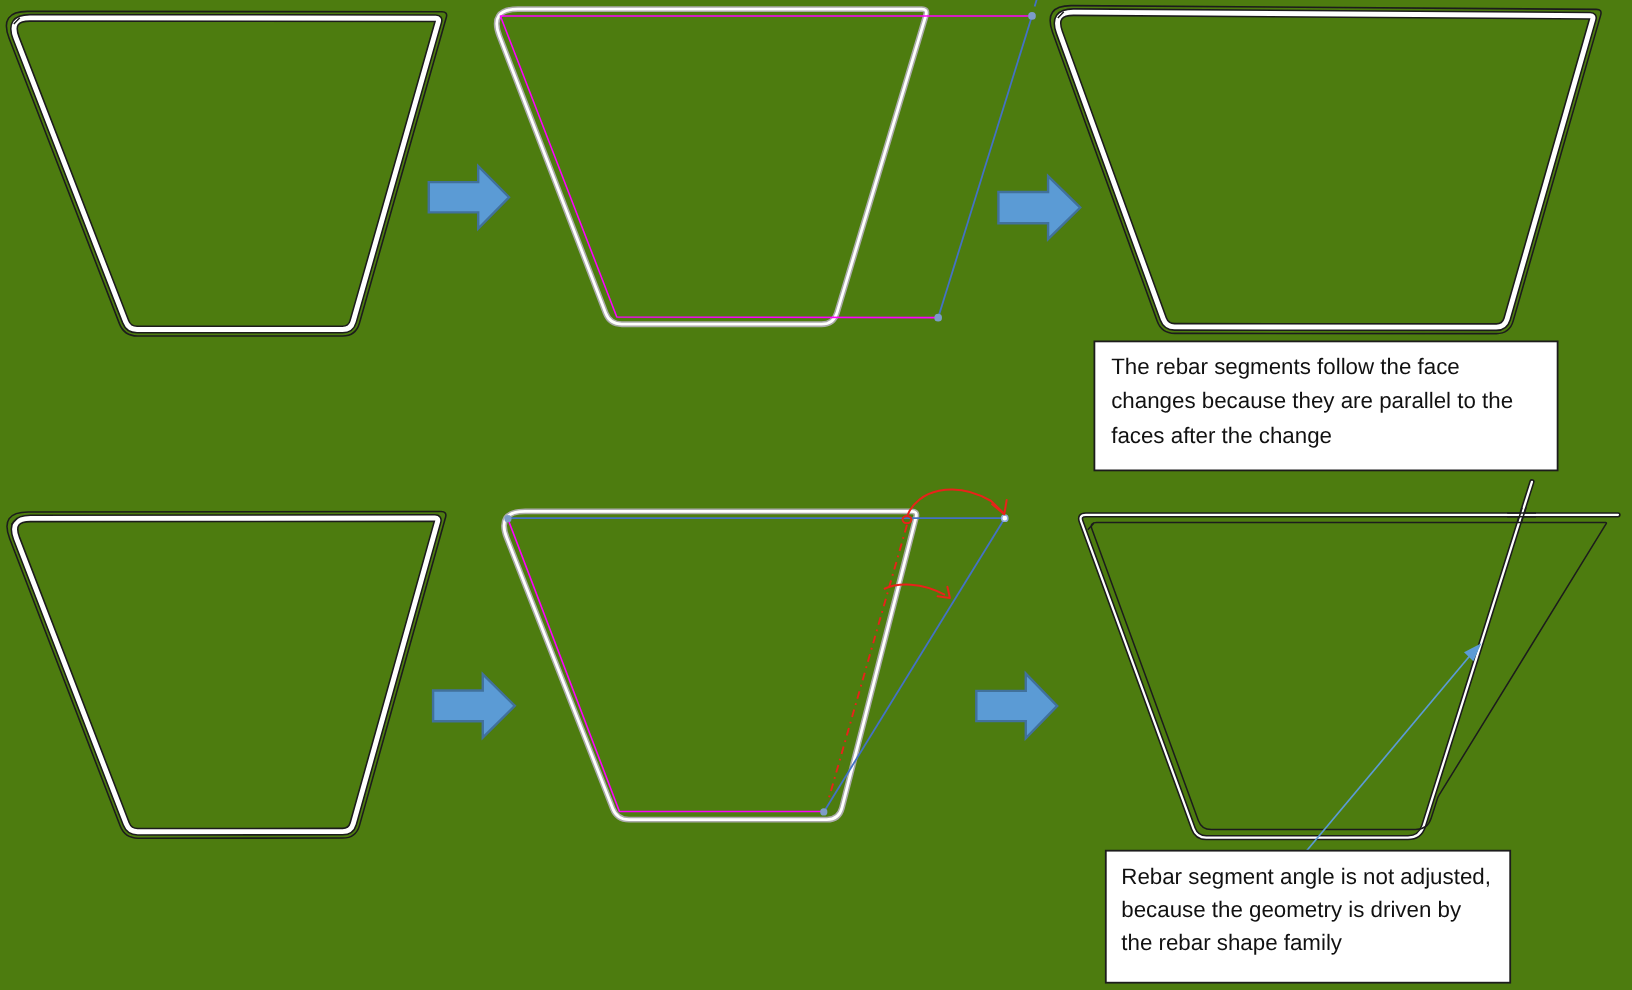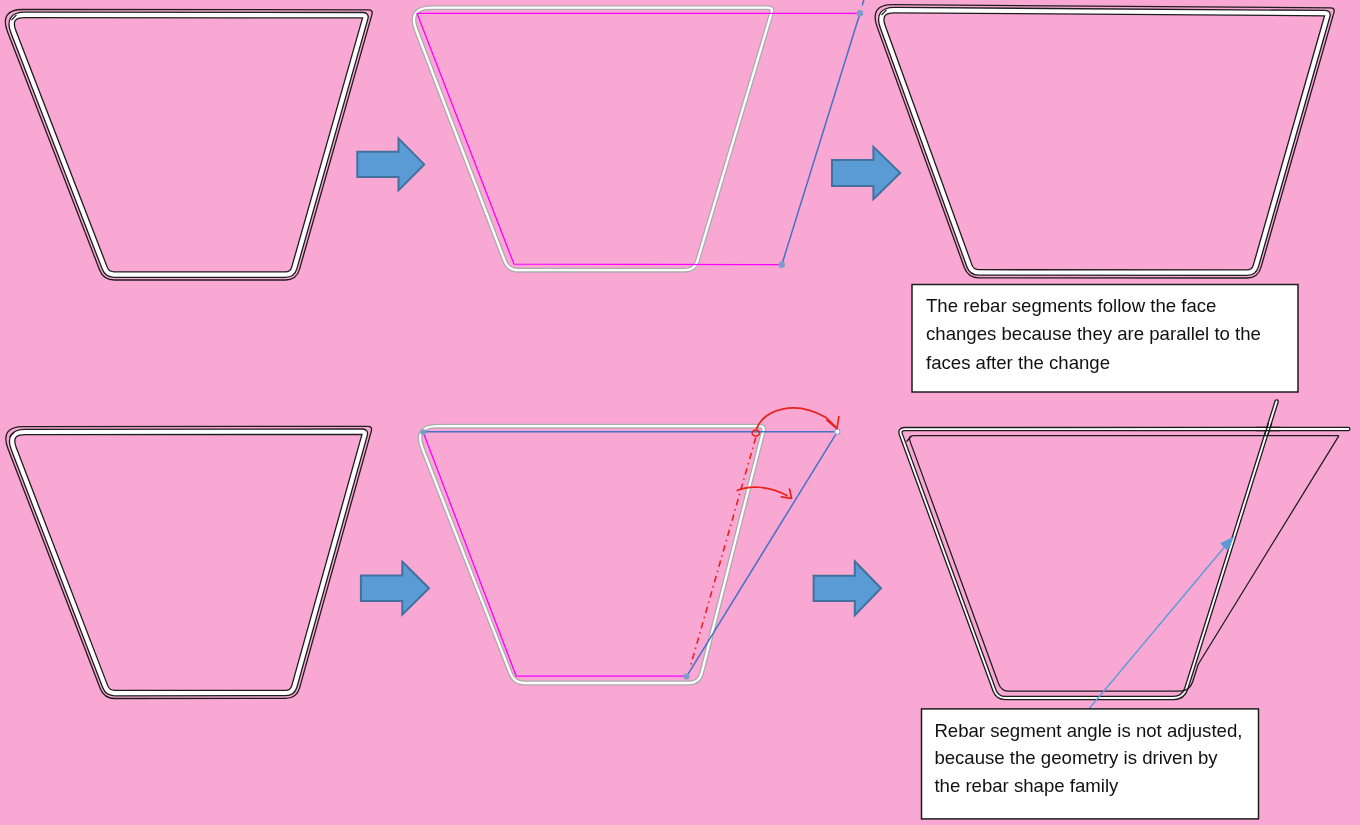--- a/index.html
+++ b/index.html
@@ -1,16 +1,16 @@
 <!DOCTYPE html>
 <html><head>
 <meta charset="utf-8">
 <style>
 html,body { margin:0; padding:0; background:#ffffff; }
-#canvas { position:relative; width:1360px; height:825px; background:#f9a8d4; overflow:hidden; }
+#canvas { position:relative; width:1360px; height:825px; background:#4d7c0f; overflow:hidden; }
 </style>
 </head>
 <body>
 <div id="canvas">
 <svg width="1360" height="825" viewBox="0 0 1360 825">
 <path d="M 13.4 31.7 Q 6.9 14.9 24.9 14.9 L 363.2 15.2 Q 366.2 15.2 365.3 18.1 L 294.3 267.9 Q 292.4 274.6 285.4 274.6 L 114.2 274.6 Q 107.2 274.6 104.7 268.1 Z" fill="none" stroke="#1c1c1c" stroke-width="6.7" stroke-linejoin="round"></path>
 <path d="M 13.4 31.7 Q 6.9 14.9 24.9 14.9 L 363.2 15.2 Q 366.2 15.2 365.3 18.1 L 294.3 267.9 Q 292.4 274.6 285.4 274.6 L 114.2 274.6 Q 107.2 274.6 104.7 268.1 Z" fill="none" stroke="#ffffff" stroke-width="4.1" stroke-linejoin="round"></path>
 <path d="M 7.6 31.9 Q -1.0 9.5 23.0 9.5 L 368.3 9.8 Q 373.3 9.8 371.9 14.6 L 299.5 269.4 Q 296.5 280.0 285.5 280.0 L 114.5 280.0 Q 103.5 280.0 99.5 269.7 Z" fill="none" stroke="#1c1c1c" stroke-width="1.3" stroke-linejoin="round"></path>
 <path d="M 882.8 26.9 Q 876.7 10.0 894.7 10.1 L 1325.2 13.1 Q 1328.2 13.1 1327.3 16.0 L 1255.9 265.9 Q 1253.9 272.6 1246.9 272.6 L 978.8 272.4 Q 971.8 272.4 969.4 265.8 Z" fill="none" stroke="#1c1c1c" stroke-width="6.7" stroke-linejoin="round"></path>
 <path d="M 882.8 26.9 Q 876.7 10.0 894.7 10.1 L 1325.2 13.1 Q 1328.2 13.1 1327.3 16.0 L 1255.9 265.9 Q 1253.9 272.6 1246.9 272.6 L 978.8 272.4 Q 971.8 272.4 969.4 265.8 Z" fill="none" stroke="#ffffff" stroke-width="4.1" stroke-linejoin="round"></path>

